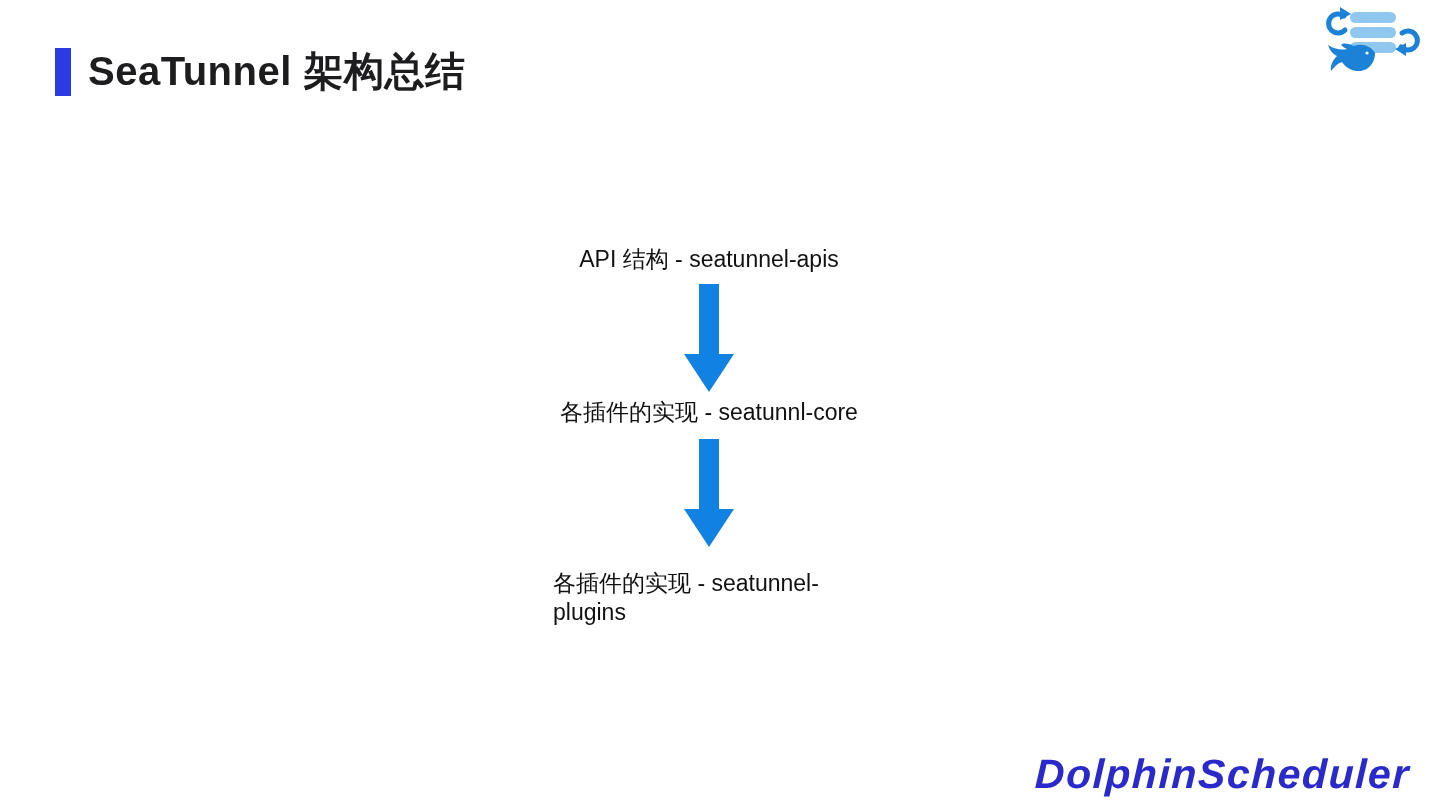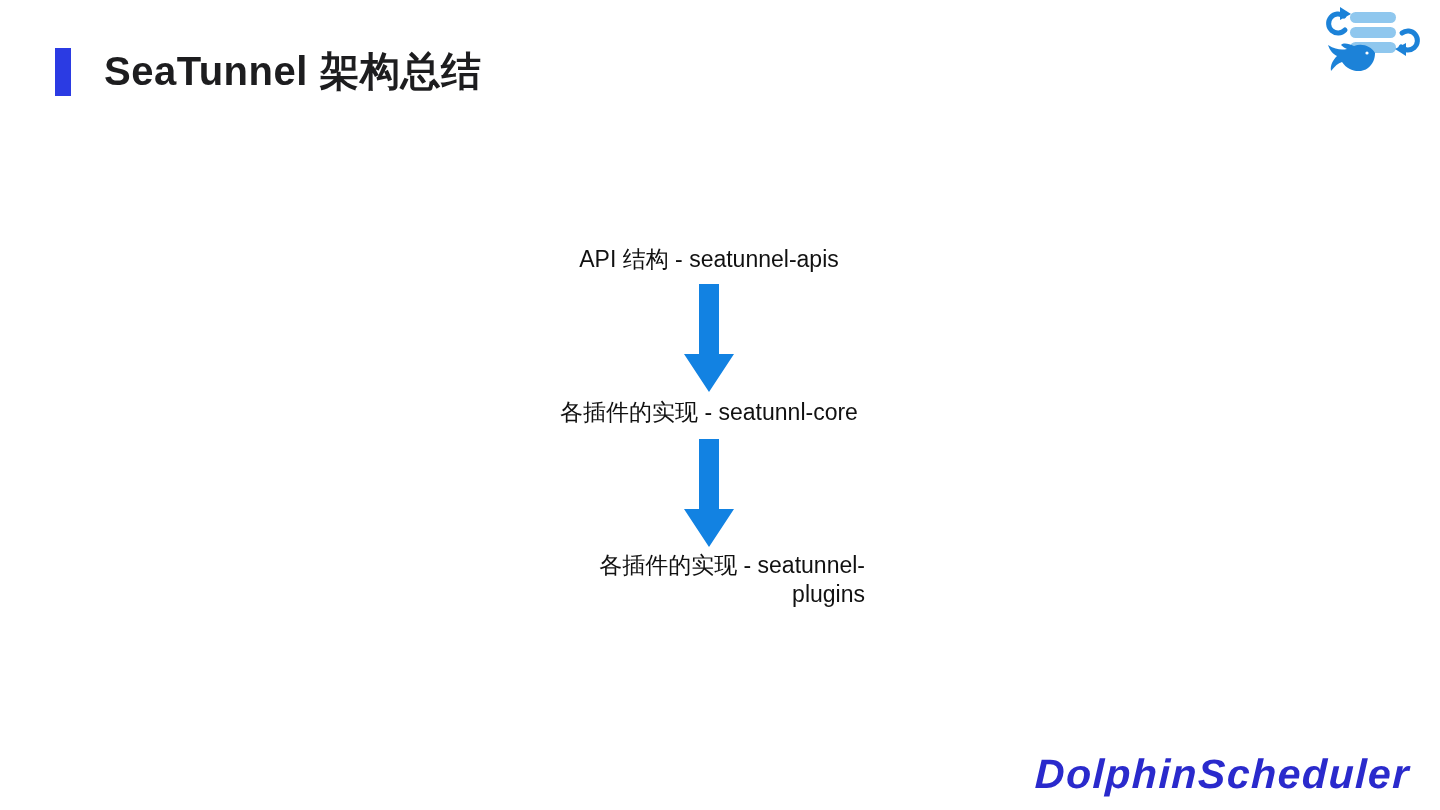--- a/index.html
+++ b/index.html
@@ -29,47 +29,46 @@
     background: #2B3BE3;
     margin-right: 17px;
     flex: 0 0 auto;
   }
   .page-title {
     font-size: 40px;
     font-weight: 700;
     color: #1d1d1f;
     letter-spacing: 0.5px;
     white-space: nowrap;
-    margin-left: 16px;
   }
 
   
   .logo-mark {
     position: absolute;
     left: 1322px;
     top: 4px;
     width: 102px;
     height: 78px;
   }
 
   
   .flow-step {
     position: absolute;
     left: 709px;
     transform: translateX(-50%);
     font-size: 23px;
     line-height: 29px;
     color: #111111;
-    text-align: right;
+    text-align: left;
     white-space: nowrap;
   }
   #flow-step-1 { top: 245px; }
   #flow-step-2 { top: 398px; }
   #flow-step-3 {
-    top: 551px;
+    top: 569px;
     white-space: normal;
     width: 312px;
   }
   .flow-arrow {
     position: absolute;
     left: 709px;
     transform: translateX(-50%);
     width: 50px;
     height: 108px;
   }

